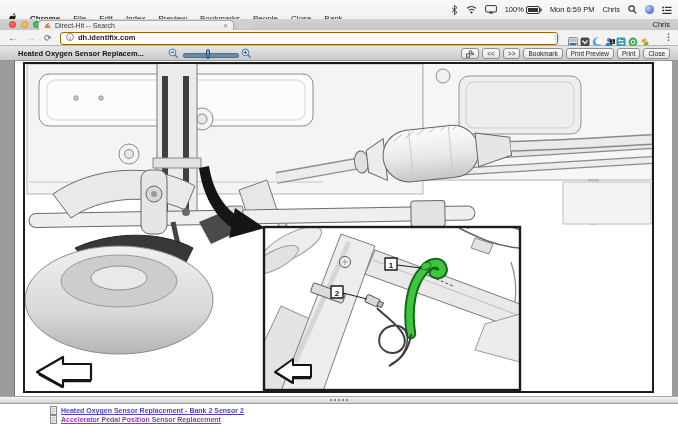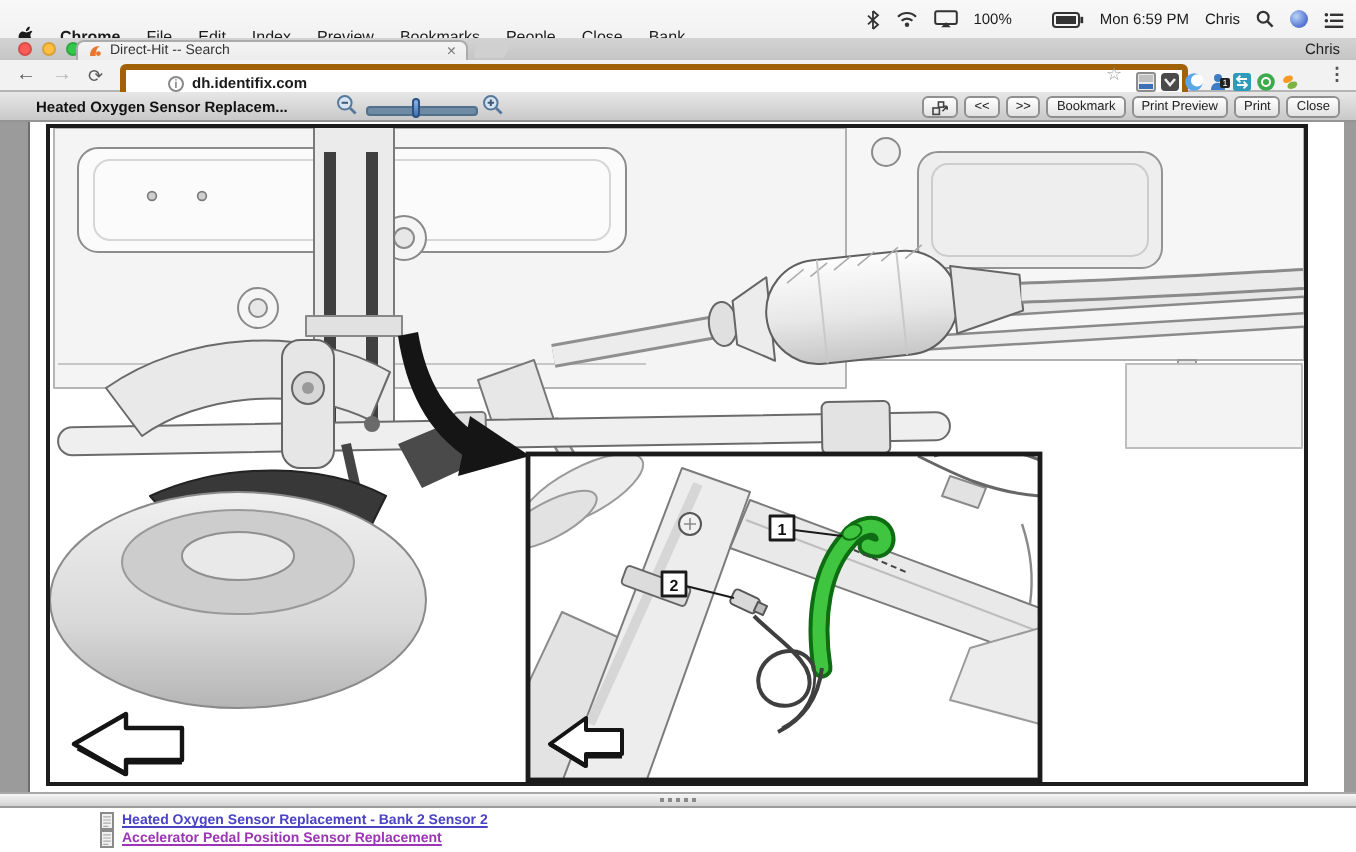--- a/index.html
+++ b/index.html
@@ -6,38 +6,38 @@
   .screen{position:relative;width:678px;height:426px;background:#fff;overflow:hidden;
           font-family:"Liberation Sans",sans-serif;-webkit-font-smoothing:antialiased;}
   
   .menubar{position:absolute;left:0;top:0;width:678px;height:37px;background:linear-gradient(#f8f8f8,#ececec);
            border-bottom:1px solid #b9b9b9;box-sizing:border-box;display:flex;align-items:center;
            padding:4px 8px;font-size:8px;color:#1b1b1b;}
   .menubar .mitem{margin-right:13px;white-space:nowrap;}
   .menubar .appname{font-weight:700;}
   .mb-right{position:absolute;right:6px;top:0;height:19px;display:flex;align-items:center;gap:8px;font-size:7.5px;color:#1b1b1b;}
   .mb-right svg{display:block;}
-  .batt{display:flex;align-items:center;gap:20px;}
+  .batt{display:flex;align-items:center;gap:2px;}
   .siri{width:9px;height:9px;border-radius:50%;background:radial-gradient(circle at 35% 35%,#bcd4f6,#5e7fd6 60%,#3a4fb0);}
   
   .tabstrip{position:absolute;left:0;top:19px;width:678px;height:11px;background:linear-gradient(#d3d3d3,#c5c5c5);}
   .tl{position:absolute;top:2px;width:7px;height:7px;border-radius:50%;box-sizing:border-box;border:0.5px solid rgba(0,0,0,.15);}
   .tl.r{left:9px;background:#fc5b57;} .tl.y{left:21px;background:#fdbe41;} .tl.g{left:33px;background:#34c84a;}
   .tab{position:absolute;left:38px;top:1px;width:196px;height:10px;background:linear-gradient(#f4f4f4,#ececec);
        border-radius:4px 4px 0 0;border:1px solid #ababab;border-bottom:none;box-sizing:border-box;
        display:flex;align-items:center;gap:4px;padding:0 5px;font-size:7px;color:#333;}
   .tab .title{flex:1;white-space:nowrap;overflow:hidden;text-overflow:ellipsis;}
   .tab .x{color:#7a7a7a;font-size:8px;line-height:7px;}
   .newtab{position:absolute;left:238px;top:2px;width:16px;height:8px;background:#d0d0d0;transform:skewX(-22deg);border-radius:2px;}
   .profile{position:absolute;right:8px;top:1px;font-size:7.5px;color:#222;}
   
   .omnibar{position:absolute;left:0;top:30px;width:678px;height:16px;background:#f2f2f2;border-bottom:1px solid #b4b4b4;box-sizing:border-box;}
   .navg{position:absolute;top:1px;font-size:10px;color:#5a5a5a;line-height:14px;}
-  .urlbox{position:absolute;left:60px;top:2px;width:486px;height:11px;background:#fff;border:3px solid #a16207;border-radius:3px;
-          display:flex;align-items:flex-end;gap:4px;padding:0 21px;font-size:7.5px;white-space:nowrap;overflow:hidden;box-sizing:content-box;}
+  .urlbox{position:absolute;left:60px;top:2px;width:486px;height:11px;background:#fff;border:1px solid #a16207;border-radius:3px;
+          display:flex;align-items:flex-start;gap:4px;padding:0 5px;font-size:7.5px;white-space:nowrap;overflow:hidden;box-sizing:content-box;}
   .urlbox .host{color:#1a1a1a;font-weight:700;}
   .urlbox .path{color:#6c6c6c;}
   .info-i{width:8px;height:8px;border:1px solid #8a8a8a;border-radius:50%;color:#8a8a8a;font-size:6px;line-height:8px;
           text-align:center;box-sizing:border-box;font-weight:700;flex:0 0 auto;}
   .star{position:absolute;left:553px;top:2px;font-size:9px;color:#9a9a9a;}
   .exts{position:absolute;left:568px;top:3px;display:flex;gap:2px;}
   .ext{width:10px;height:10px;position:relative;}
   .menudots{position:absolute;right:5px;top:2px;font-size:9px;color:#555;font-weight:700;}
   .badge{position:absolute;right:-1px;bottom:-1px;background:#222;color:#fff;font-size:4.5px;line-height:5px;width:5px;height:5px;text-align:center;border-radius:1px;}
   

